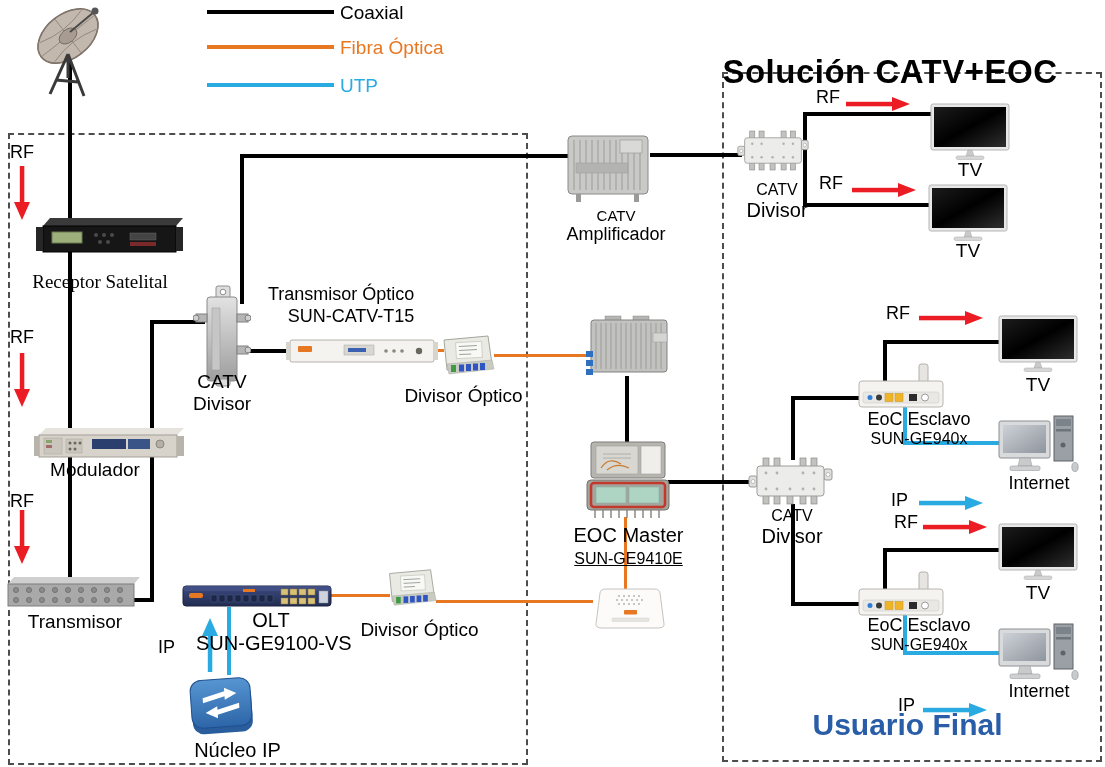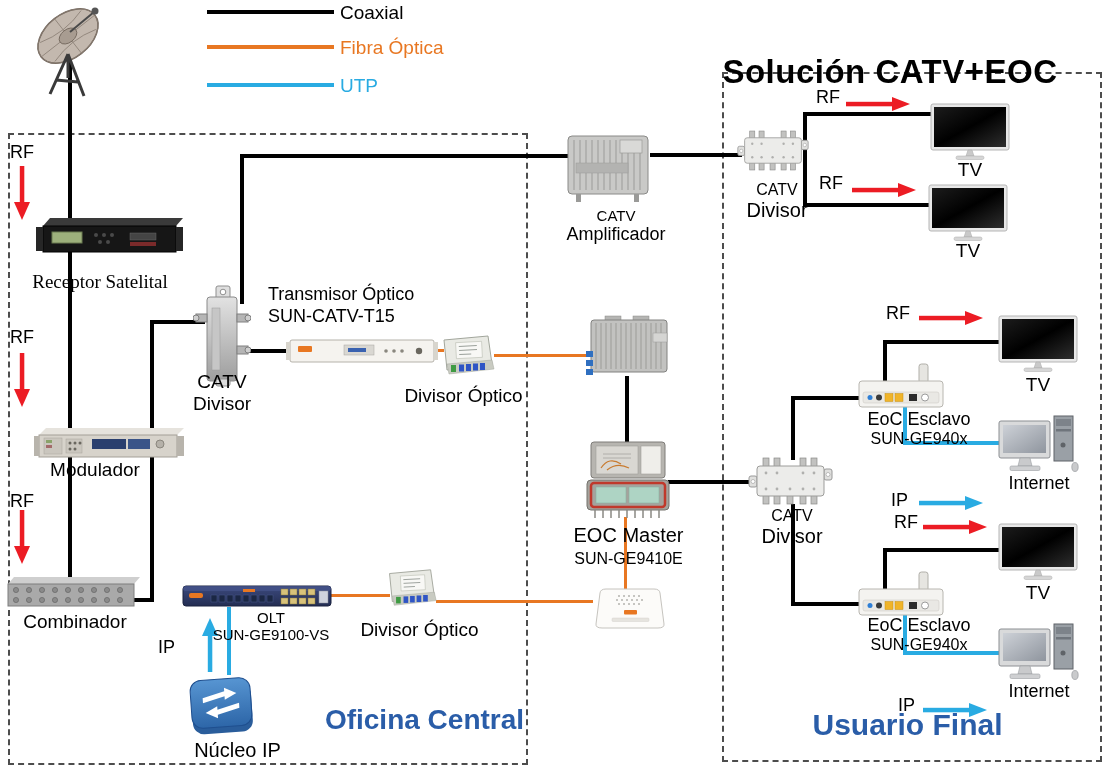--- a/index.html
+++ b/index.html
@@ -12,21 +12,21 @@
   .ln.blue{background:#29ABE2;}
   .lbl{position:absolute;color:#000;line-height:1.15;white-space:nowrap;}
   .ctr{text-align:center;}
   .dev{position:absolute;display:block;}
   .arr{position:absolute;display:block;}
   .red-fill{fill:#EC1C24;}
   .blue-fill{fill:#29ABE2;}
   .legend-label{position:absolute;font-size:19px;}
   .zone-label{position:absolute;font-weight:bold;font-size:28px;color:#2A5DA8;text-align:center;}
   .title{position:absolute;font-weight:bold;font-size:33px;color:#000;text-align:center;letter-spacing:0.5px;}
-  .s15{font-size:15px;} .s16{font-size:16px;} .s17{font-size:15px;} .s18{font-size:18px;}
+  .s15{font-size:15px;} .s16{font-size:16px;} .s17{font-size:20px;} .s18{font-size:18px;}
   .s19{font-size:19px;} .s20{font-size:20px;}
 </style>
 </head>
 <body>
 
 <div id="canvas">
 
   <svg width="0" height="0" style="position:absolute">
     <defs>
       <linearGradient id="tvscr" x1="0" y1="0" x2="1" y2="1">
@@ -216,41 +216,41 @@
         <circle cx="23" cy="26" r="2.6"></circle>
         <circle cx="36" cy="26" r="2.6"></circle>
         <circle cx="49" cy="26" r="2.6"></circle>
         <circle cx="62" cy="26" r="2.6"></circle>
         <circle cx="75" cy="26" r="2.6"></circle>
         <circle cx="88" cy="26" r="2.6"></circle>
         <circle cx="101" cy="26" r="2.6"></circle>
         <circle cx="114" cy="26" r="2.6"></circle>
     </g>
   </svg>
-  <div class="lbl s19 ctr" style="left:0px;top:611px;width:150px;">Combinador</div>
+  <div class="lbl s19 ctr" style="left:0px;top:611px;width:150px;">Transmisor</div>
 
   <svg class="dev" style="left:193px;top:284px;" width="58" height="104" viewBox="0 0 58 104">
     <rect x="23" y="2" width="14" height="13" rx="2" fill="#dedede" stroke="#8f8f8f"></rect>
     <circle cx="30" cy="8" r="2.8" fill="#fff" stroke="#8f8f8f"></circle>
     <rect x="14" y="13" width="30" height="84" rx="3" fill="url(#metal)" stroke="#8a8a8a"></rect>
     <rect x="19" y="24" width="8" height="62" fill="#c6c6c6" stroke="#9a9a9a" stroke-width="0.5"></rect>
     <rect x="3" y="30" width="11" height="8" fill="#b5b5b5" stroke="#808080"></rect>
     <circle cx="3" cy="34" r="3" fill="#cfcfcf" stroke="#808080"></circle>
     <rect x="44" y="30" width="11" height="8" fill="#b5b5b5" stroke="#808080"></rect>
     <circle cx="55" cy="34" r="3" fill="#cfcfcf" stroke="#808080"></circle>
     <rect x="44" y="62" width="11" height="8" fill="#b5b5b5" stroke="#808080"></rect>
     <circle cx="55" cy="66" r="3" fill="#cfcfcf" stroke="#808080"></circle>
     <rect x="23" y="95" width="14" height="7" rx="2" fill="#dedede" stroke="#8f8f8f"></rect>
   </svg>
   <div class="lbl s19 ctr" style="left:168px;top:371px;width:108px;">
     <div>CATV</div>
     <div>Divisor</div>
   </div>
 
-  <div class="lbl s18" style="left:268px;top:283px;line-height:22px;">
+  <div class="lbl s18" style="left:268px;top:283px;line-height:22px;text-align:right;">
     <div>Transmisor Óptico</div>
     <div>SUN-CATV-T15</div>
   </div>
   <svg class="dev" style="left:286px;top:336px;" width="152" height="30" viewBox="0 0 152 30">
     <rect x="4" y="4" width="144" height="22" rx="2" fill="#f5f3ef" stroke="#b5b2aa"></rect>
     <rect x="0" y="6" width="4" height="18" fill="#d8d5cd"></rect>
     <rect x="148" y="6" width="4" height="18" fill="#d8d5cd"></rect>
     <rect x="12" y="10" width="14" height="6" rx="1" fill="#E87722"></rect>
     <rect x="58" y="9" width="30" height="10" fill="#d9d7d2" stroke="#a8a5a0" stroke-width="0.5"></rect>
     <rect x="62" y="12" width="18" height="4" fill="#3a62b0"></rect>
@@ -392,21 +392,21 @@
         <line x1="36" y1="70" x2="36" y2="78"></line>
         <line x1="44" y1="70" x2="44" y2="78"></line>
         <line x1="52" y1="70" x2="52" y2="78"></line>
         <line x1="60" y1="70" x2="60" y2="78"></line>
         <line x1="68" y1="70" x2="68" y2="78"></line>
         <line x1="76" y1="70" x2="76" y2="78"></line>
     </g>
   </svg>
   <div class="lbl ctr" style="left:556px;top:524px;width:145px;">
     <div class="s20">EOC Master</div>
-    <div class="s16" style="margin-top:3px;">SUN-GE9410E</div>
+    <div class="s16" style="margin-top:3px;text-decoration:underline;">SUN-GE9410E</div>
   </div>
 
   <svg class="dev" style="left:748px;top:456px;" width="85" height="50" viewBox="0 0 85 50">
     <rect x="1" y="20" width="8" height="11" rx="2" fill="#e0e0de" stroke="#999"></rect>
     <circle cx="5" cy="25.5" r="2" fill="#fff" stroke="#999" stroke-width="0.6"></circle>
     <rect x="76" y="13" width="8" height="11" rx="2" fill="#e0e0de" stroke="#999"></rect>
     <circle cx="80" cy="18.5" r="2" fill="#fff" stroke="#999" stroke-width="0.6"></circle>
     <g fill="#c2c2c0" stroke="#8a8a88" stroke-width="0.7">
       <rect x="15" y="2" width="6" height="9"></rect>
         <rect x="26" y="2" width="6" height="9"></rect>
@@ -582,16 +582,15 @@
     <rect x="59" y="15" width="15" height="2.5" fill="#6f757c"></rect>
     <circle cx="66" cy="31" r="2.5" fill="#5f6368"></circle>
     <rect x="2" y="7" width="51" height="37" rx="2" fill="#d9dadb" stroke="#8c8f93"></rect>
     <rect x="6" y="11" width="43" height="28" fill="url(#scrgray)"></rect>
     <path d="M23 44 L33 44 L35 52 L21 52 Z" fill="#c9cacc" stroke="#9a9da1" stroke-width="0.6"></path>
     <rect x="13" y="52" width="30" height="4.5" rx="1.5" fill="#cfd0d2" stroke="#9a9da1" stroke-width="0.6"></rect>
     <ellipse cx="78" cy="53" rx="3.2" ry="4.5" fill="#c9cacc" stroke="#8c8f93" stroke-width="0.6"></ellipse>
   </svg>
   <div class="lbl s18 ctr" style="left:993px;top:681px;width:92px;">Internet</div>
 
-  <div class="zone-label" style="left:312px;top:704px;width:225px;">Oficina Central</div>
   <div class="zone-label" style="left:805px;top:708px;width:205px;font-size:30px;">Usuario Final</div>
 
 </div>
 
 </body></html>

